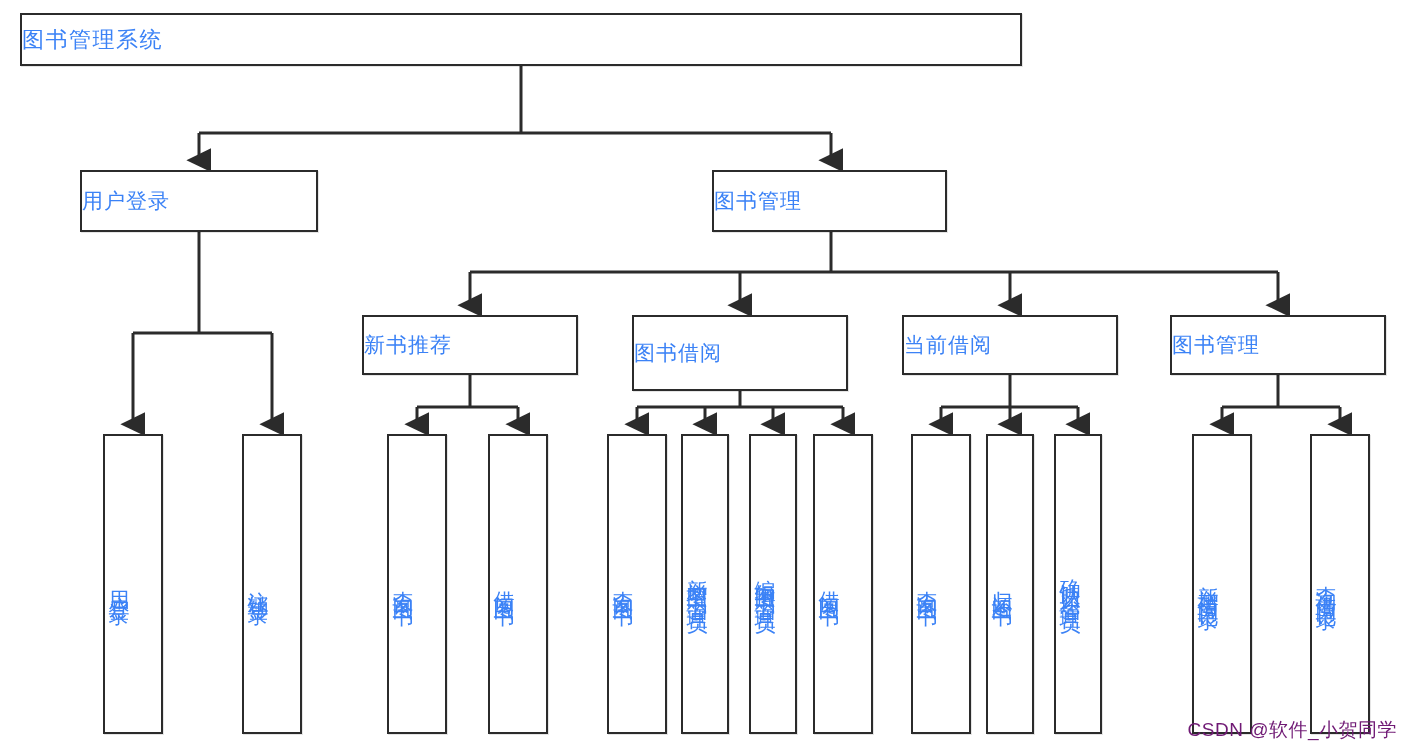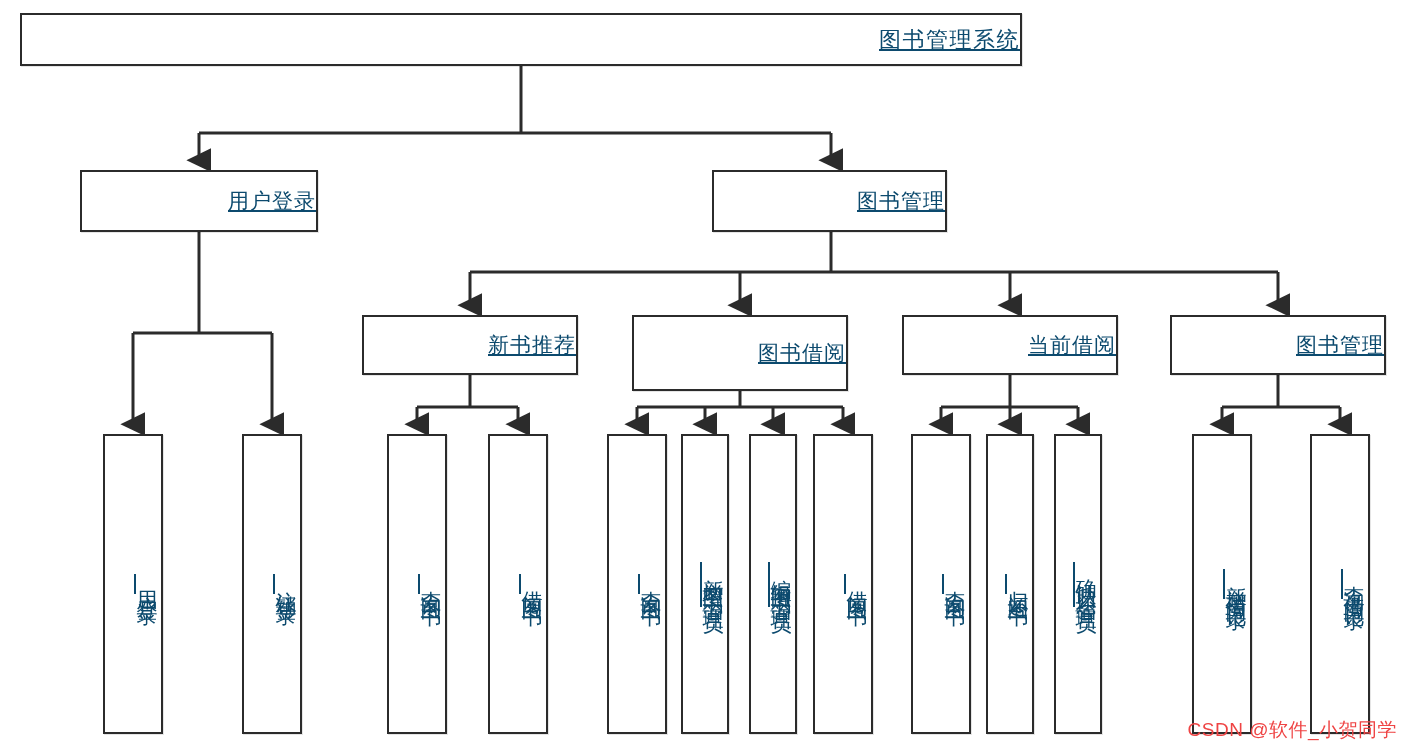--- a/index.html
+++ b/index.html
@@ -26,25 +26,24 @@
     height: 747px;
     pointer-events: none;
   }
   .node {
     position: absolute;
     box-sizing: border-box;
     background: #ffffff;
     border: 2.5px solid #2b2b2b;
     display: flex;
     align-items: center;
-    justify-content: flex-end;
+    justify-content: flex-start;
     text-align: center;
-    color: #0c4a6e;
+    color: #3b82f6;
     box-shadow: 1px 1px 0 rgba(0,0,0,0.10);
-    text-decoration: underline;
   }
   .node-h {
     font-size: 21px;
     letter-spacing: 1px;
     line-height: 1.2;
   }
   .node-root {
     font-size: 22px;
     letter-spacing: 1.5px;
   }
@@ -54,21 +53,21 @@
     display: block;
     white-space: nowrap;
     letter-spacing: 5px;
     font-size: 21px;
   }
   .watermark {
     position: absolute;
     right: 8px;
     bottom: 4px;
     font-size: 19px;
-    color: #ef4444;
+    color: #701a75;
     letter-spacing: 0.5px;
     user-select: none;
     white-space: nowrap;
   }
 </style>
 </head>
 <body>
 
 <div id="canvas">
 
@@ -132,21 +131,21 @@
   <div class="node node-h" style="left:362px; top:315px; width:216px; height:60px;">
     <span>新书推荐</span>
   </div>
 
   <div class="node node-h" style="left:712px; top:170px; width:235px; height:62px;">
     <span>图书管理</span>
   </div>
   <div class="node node-h" style="left:632px; top:315px; width:216px; height:76px;">
     <span>图书借阅</span>
   </div>
-  <div class="node node-h" style="left:902px; top:315px; width:216px; height:60px;padding-left:24px;">
+  <div class="node node-h" style="left:902px; top:315px; width:216px; height:60px;">
     <span>当前借阅</span>
   </div>
   <div class="node node-h" style="left:1170px; top:315px; width:216px; height:60px;">
     <span>图书管理</span>
   </div>
 
   <div class="node" style="left:103px; top:434px; width:60px; height:300px;">
     <span class="vwrap">用户登录</span>
   </div>
   <div class="node" style="left:242px; top:434px; width:60px; height:300px;">

